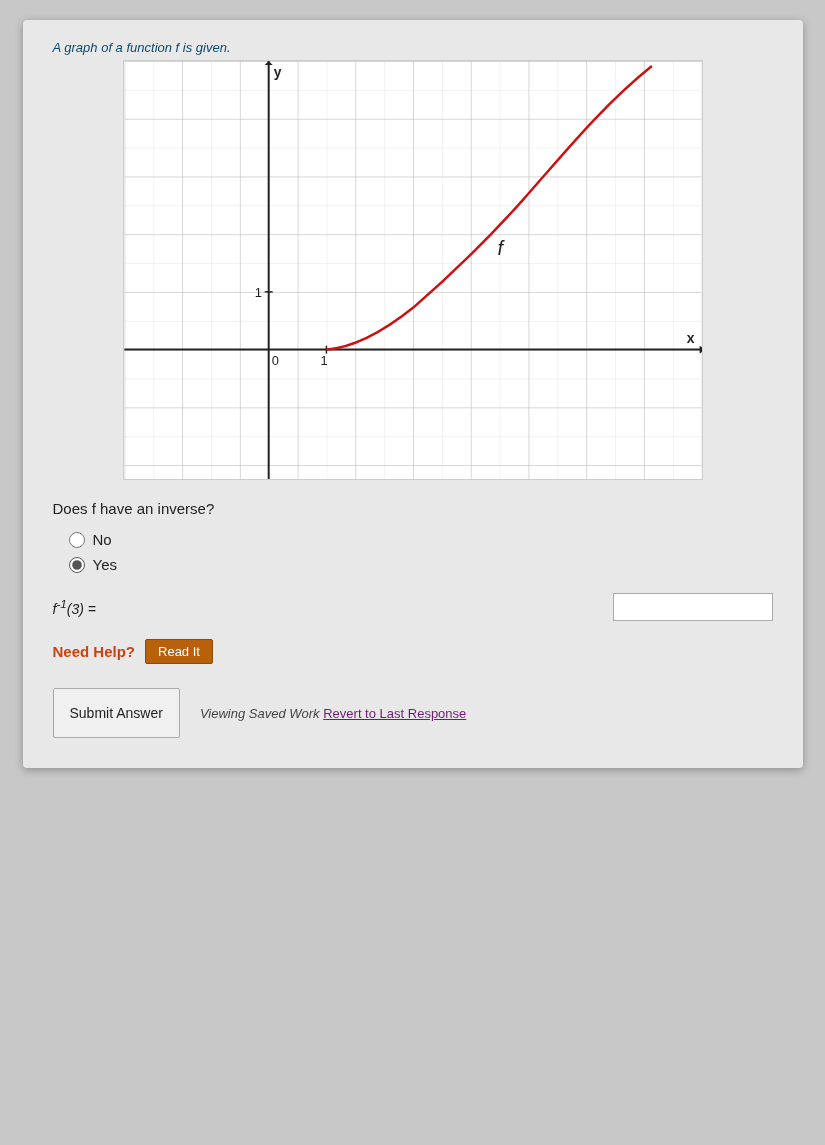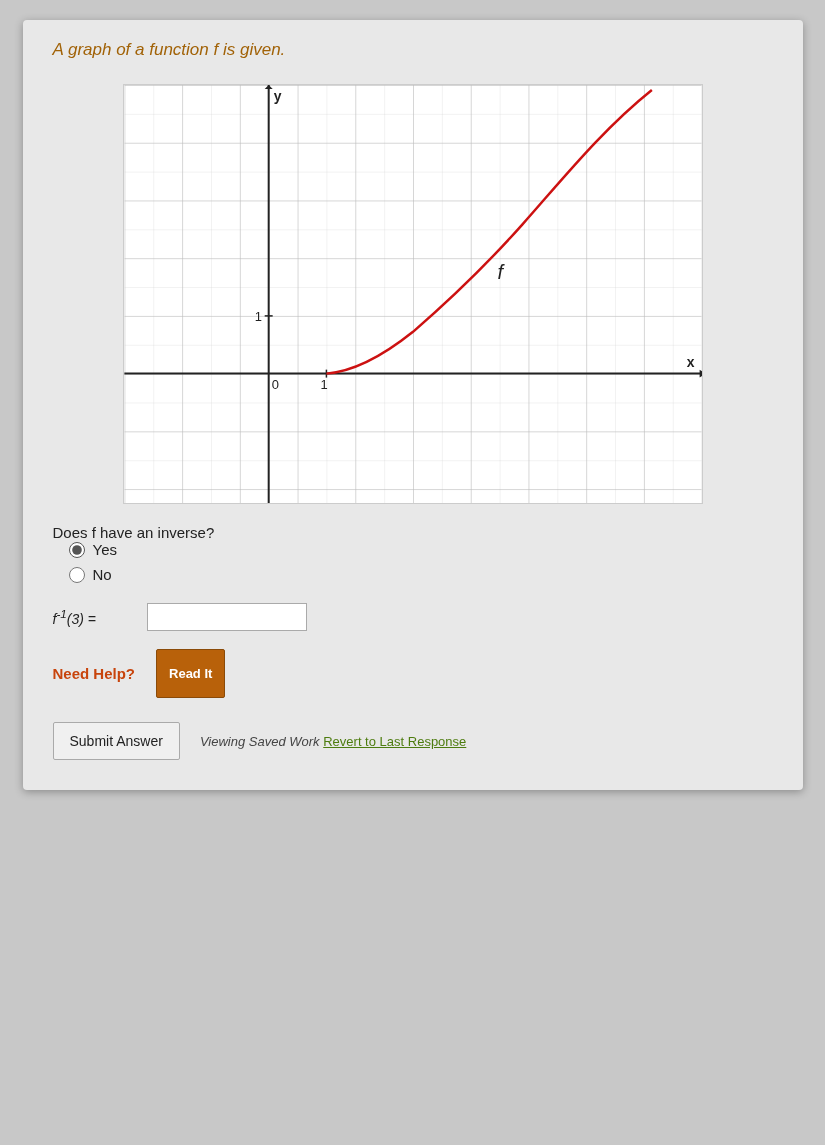--- a/index.html
+++ b/index.html
@@ -14,23 +14,23 @@
     }
     .page-container {
       background: #e8e8e8;
       width: 780px;
       margin: 20px auto;
       padding: 20px 30px 30px 30px;
       border-radius: 4px;
       box-shadow: 0 2px 8px rgba(0,0,0,0.3);
     }
     .problem-title {
-      font-size: 17px;
-      color: #a16207;
-      margin-bottom: 24px;
+      font-size: 13px;
+      color: #0c4a6e;
+      margin-bottom: 5px;
       font-style: italic;
     }
     .graph-container {
       display: flex;
       justify-content: center;
       margin-bottom: 20px;
     }
     .graph-area {
       background: #f5f5f5;
       border: 1px solid #ccc;
@@ -39,20 +39,21 @@
       height: 420px;
     }
     .graph-grid {
       position: absolute;
       top: 0; left: 0;
       width: 100%; height: 100%;
     }
     .question-section {
       font-size: 15px;
       color: #222;
+      margin-bottom: 14px;
     }
     .radio-group {
       margin-left: 16px;
       margin-bottom: 20px;
     }
     .radio-item {
       display: flex;
       align-items: center;
       margin-bottom: 8px;
       font-size: 15px;
@@ -70,76 +71,77 @@
       color: #222;
       margin-bottom: 14px;
       line-height: 1.5;
     }
     .input-row {
       display: flex;
       align-items: center;
       margin-bottom: 8px;
       font-size: 14px;
       color: #222;
+      justify-content: space-between;
     }
     .input-row label {
       min-width: 90px;
       font-style: italic;
     }
     .input-row input[type="text"] {
       border: 1px solid #aaa;
       background: #fff;
       padding: 4px 6px;
       font-size: 14px;
       width: 160px;
       height: 28px;
     }
     .help-row {
       display: flex;
       align-items: center;
-      gap: 21px;
+      gap: 10px;
       margin-top: 18px;
       margin-bottom: 24px;
     }
     .need-help-label {
       font-size: 15px;
       font-weight: bold;
       color: #c8440c;
     }
     .read-it-btn {
       background: #b8610a;
       color: #fff;
       border: 1px solid #8a4a08;
-      padding: 16px 12px;
+      padding: 4px 12px;
       font-size: 13px;
-      font-weight: bold;
+      font-weight: normal;
       cursor: pointer;
       border-radius: 2px;
     }
     .footer-row {
       display: flex;
       align-items: center;
       gap: 20px;
       margin-top: 10px;
     }
     .submit-btn {
       background: #f0f0f0;
       color: #222;
       border: 1px solid #aaa;
-      padding: 10px 16px;
+      padding: 16px 16px;
       font-size: 14px;
       cursor: pointer;
       border-radius: 2px;
     }
     .saved-work-text {
       font-size: 13px;
       color: #444;
     }
     .saved-work-text a {
-      color: #4d7c0f;
+      color: #701a75;
       text-decoration: underline;
     }
     .saved-work-text em {
       font-style: italic;
     }
   </style>
 </head>
 <body>
 
 <div class="page-container">
@@ -188,26 +190,26 @@
       </svg>
     </div>
   </div>
 
   <div class="question-section">
     <span>Does f have an inverse?</span>
   </div>
 
   <div class="radio-group">
     <div class="radio-item">
+      <input type="radio" name="inverse" id="radio-no" style="">
+      <label for="radio-no">No</label>
+    </div>
+    <div class="radio-item">
       <input type="radio" name="inverse" id="radio-yes" checked="" style="">
       <label for="radio-yes">Yes</label>
-    </div>
-    <div class="radio-item">
-      <input type="radio" name="inverse" id="radio-no" style="">
-      <label for="radio-no">No</label>
     </div>
   </div>
 
 
   <div class="input-row">
     <label>f<sup>-1</sup>(3) =</label>
     <input type="text" value="" style="margin-left: 4px;">
   </div>
 
   <div class="help-row">

